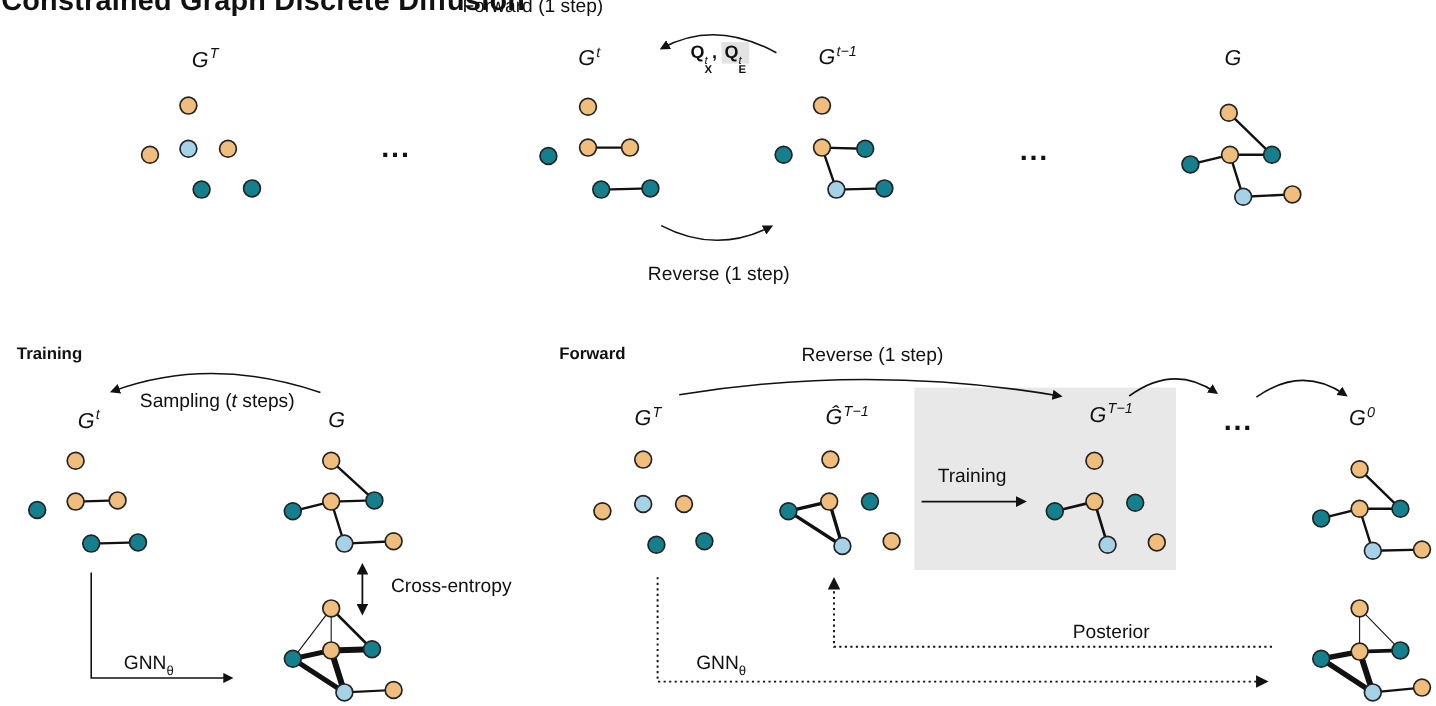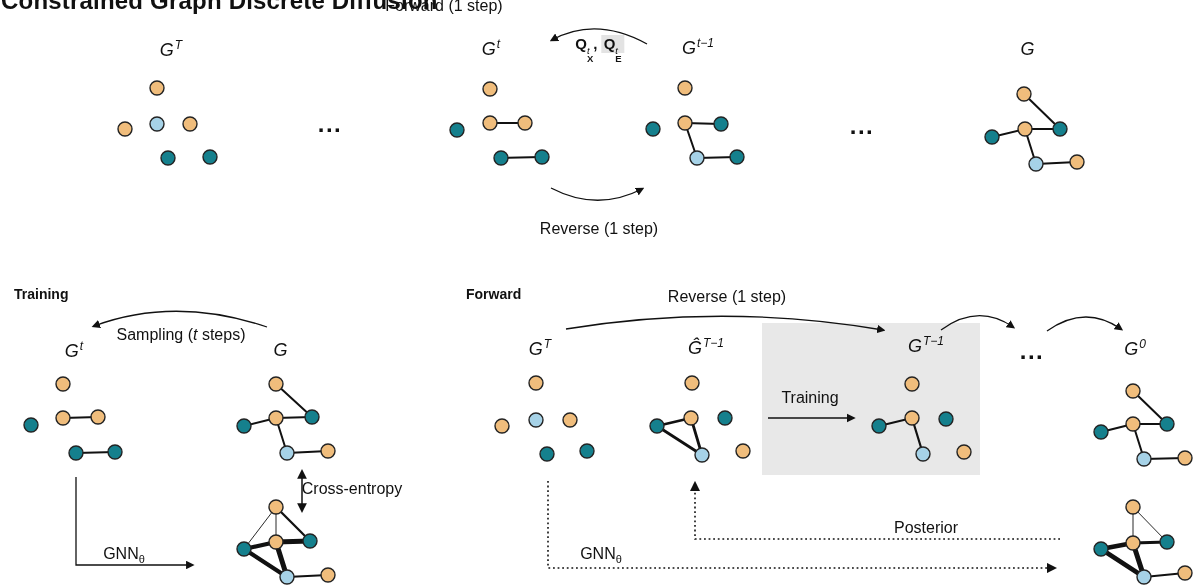--- a/index.html
+++ b/index.html
@@ -207,21 +207,21 @@
         </span></span>
   </div>
 
   <div class="dots" style="left:308px;top:110px">...</div>
   <div class="dots" style="left:840px;top:112px">...</div>
 
   <div class="c lbl" style="left:181px;top:335px"><span>Sampling (</span><i>t</i><span> steps)</span></div>
   <div class="c glabel" style="left:74px;top:350px"><span>G</span><sup>t</sup></div>
   <div class="c glabel" style="left:281px;top:349px"><span>G</span><sup></sup></div>
   <div class="c gnn" style="left:124px;top:555px"><span>GNN</span><sub>θ</sub></div>
-  <div class="c lbl" style="left:352px;top:489px">Cross-entropy</div>
+  <div class="c lbl" style="left:376px;top:489px">Cross-entropy</div>
 
   <div class="c lbl" style="left:727px;top:297px">Reverse (1 step)</div>
   <div class="c glabel" style="left:540px;top:348px"><span>G</span><sup>T</sup></div>
   <div class="c glabel" style="left:706px;top:347px"><span>Ĝ</span><sup>T−1</sup></div>
   <div class="c glabel" style="left:926px;top:345px"><span>G</span><sup>T−1</sup></div>
   <div class="c glabel" style="left:1135px;top:348px"><span>G</span><sup>0</sup></div>
   <div class="c lbl" style="left:810px;top:398px">Training</div>
   <div class="c lbl" style="left:926px;top:528px">Posterior</div>
   <div class="c gnn" style="left:601px;top:555px"><span>GNN</span><sub>θ</sub></div>
   <div class="dots" style="left:1010px;top:337px">...</div>

